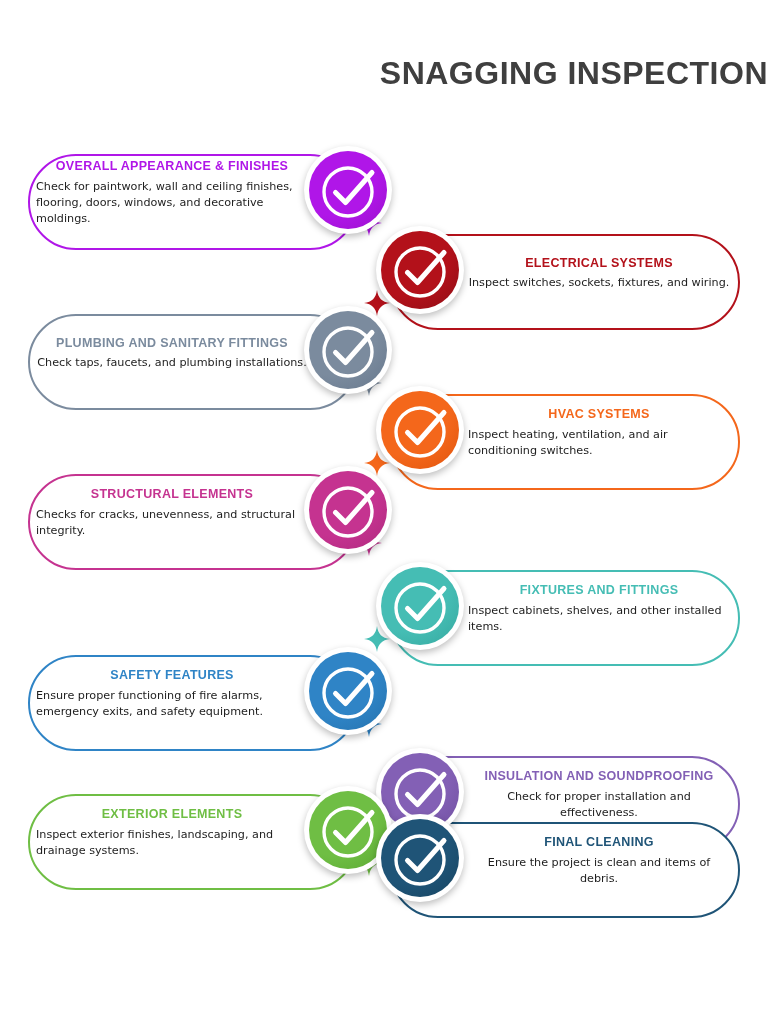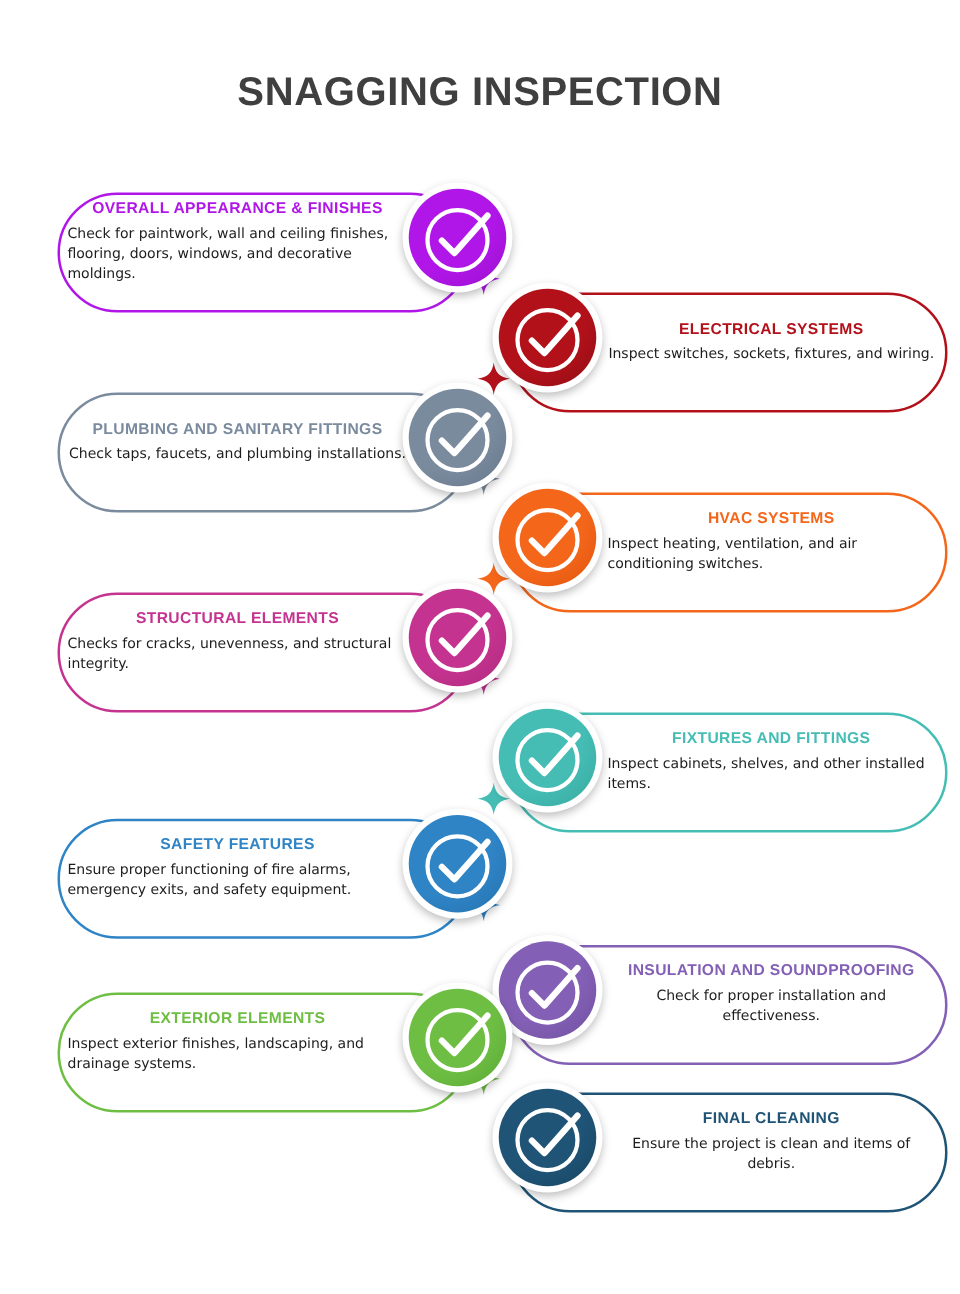--- a/index.html
+++ b/index.html
@@ -20,36 +20,35 @@
     width: 768px;
     height: 1035px;
     background: #ffffff;
   }
 
   .page-title {
     position: absolute;
     left: 0;
     top: 55px;
     width: 768px;
-    text-align: center;
+    text-align: right;
     font-family: "Liberation Sans", sans-serif;
     font-weight: bold;
     font-size: 32px;
     letter-spacing: 0.5px;
     color: #3f3f3f;
     text-transform: uppercase;
   }
 
   
   .row {
     position: absolute;
     left: 0;
     width: 672px;
     height: 112px;
-    margin-left: 18px;
   }
 
   .pill {
     position: absolute;
     top: 8px;
     height: 96px;
     box-sizing: border-box;
     border: 2px solid #888;
     border-radius: 48px;
     background: #ffffff;
@@ -305,21 +304,21 @@
           <div class="pill-desc">Inspect exterior finishes, landscaping, and drainage systems.</div>
         </div>
         <div class="badge">
           <div class="badge-inner" style="background: radial-gradient(circle at 32% 28%, rgb(111, 190, 68) 0%, rgb(111, 190, 68) 55%, rgb(90, 168, 50) 100%);"></div>
           <svg viewBox="0 0 78 78">
             <circle cx="39" cy="41" r="24" fill="none" stroke="#ffffff" stroke-width="3.4"></circle>
             <path d="M26.5 41.5 L36.5 51.5 L63 21.5" fill="none" stroke="#ffffff" stroke-width="5" stroke-linecap="round" stroke-linejoin="round"></path>
           </svg>
         </div>
       </div>
-      <div class="row right" style="top: 866px;">
+      <div class="row right" style="top: 814px;">
         <div class="pill" style="border-color: rgb(31, 84, 119);"></div>
         <div class="pill-text">
           <div class="pill-title" style="color: rgb(31, 84, 119);">FINAL CLEANING</div>
           <div class="pill-desc one-line">Ensure the project is clean and items of debris.</div>
         </div>
         <div class="badge">
           <div class="badge-inner" style="background: radial-gradient(circle at 32% 28%, rgb(31, 84, 119) 0%, rgb(31, 84, 119) 55%, rgb(23, 68, 96) 100%);"></div>
           <svg viewBox="0 0 78 78">
             <circle cx="39" cy="41" r="24" fill="none" stroke="#ffffff" stroke-width="3.4"></circle>
             <path d="M26.5 41.5 L36.5 51.5 L63 21.5" fill="none" stroke="#ffffff" stroke-width="5" stroke-linecap="round" stroke-linejoin="round"></path>

